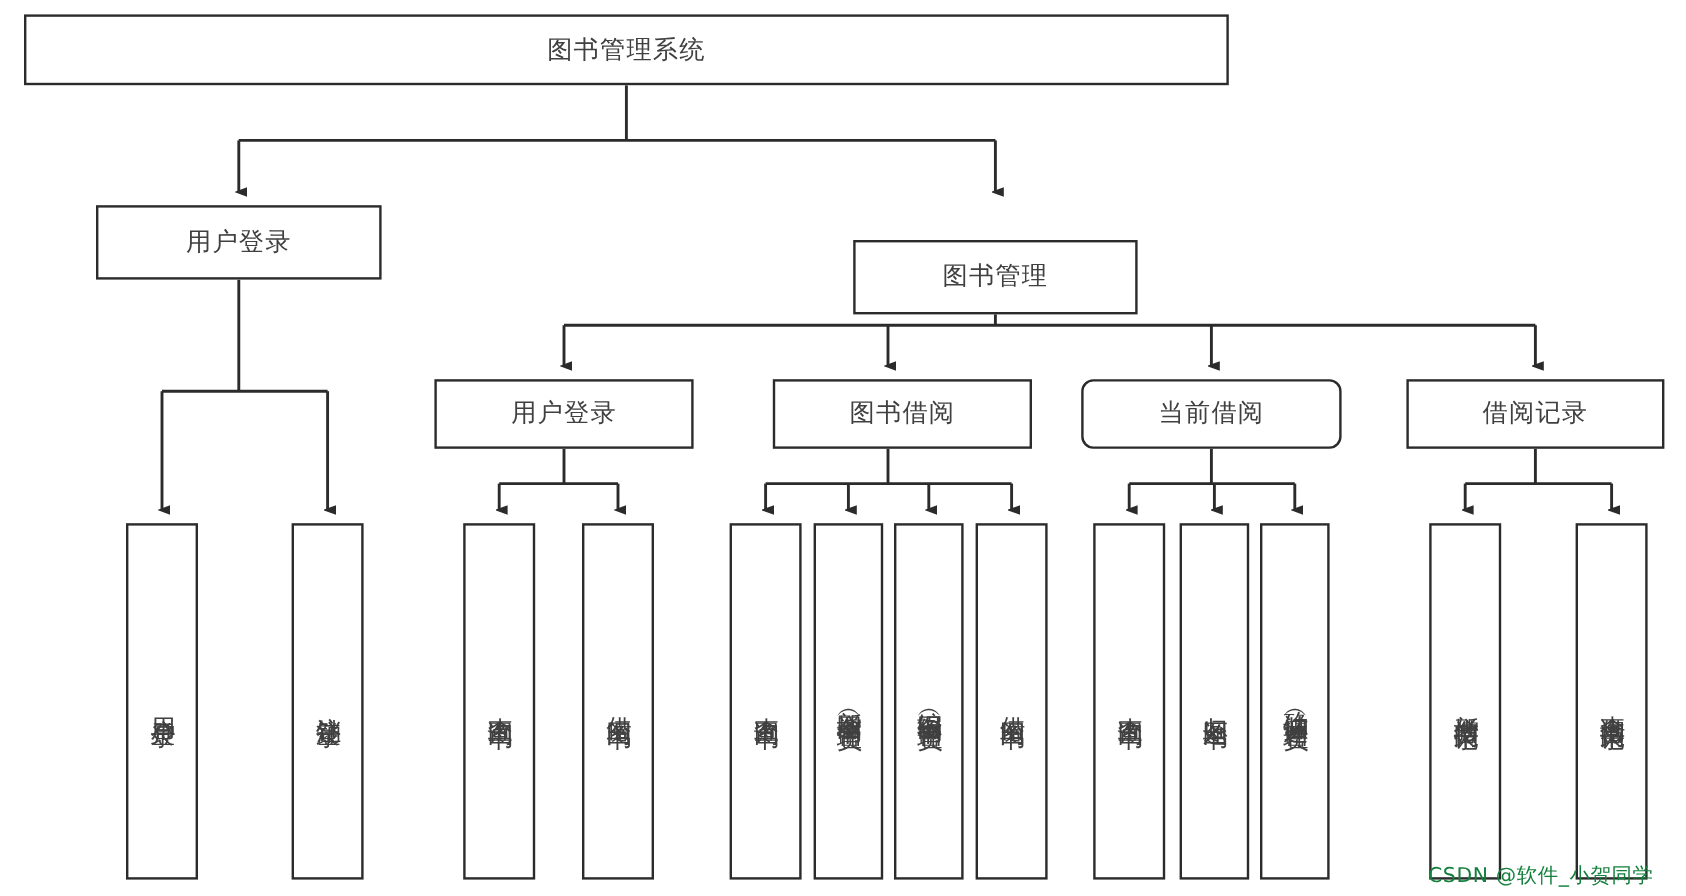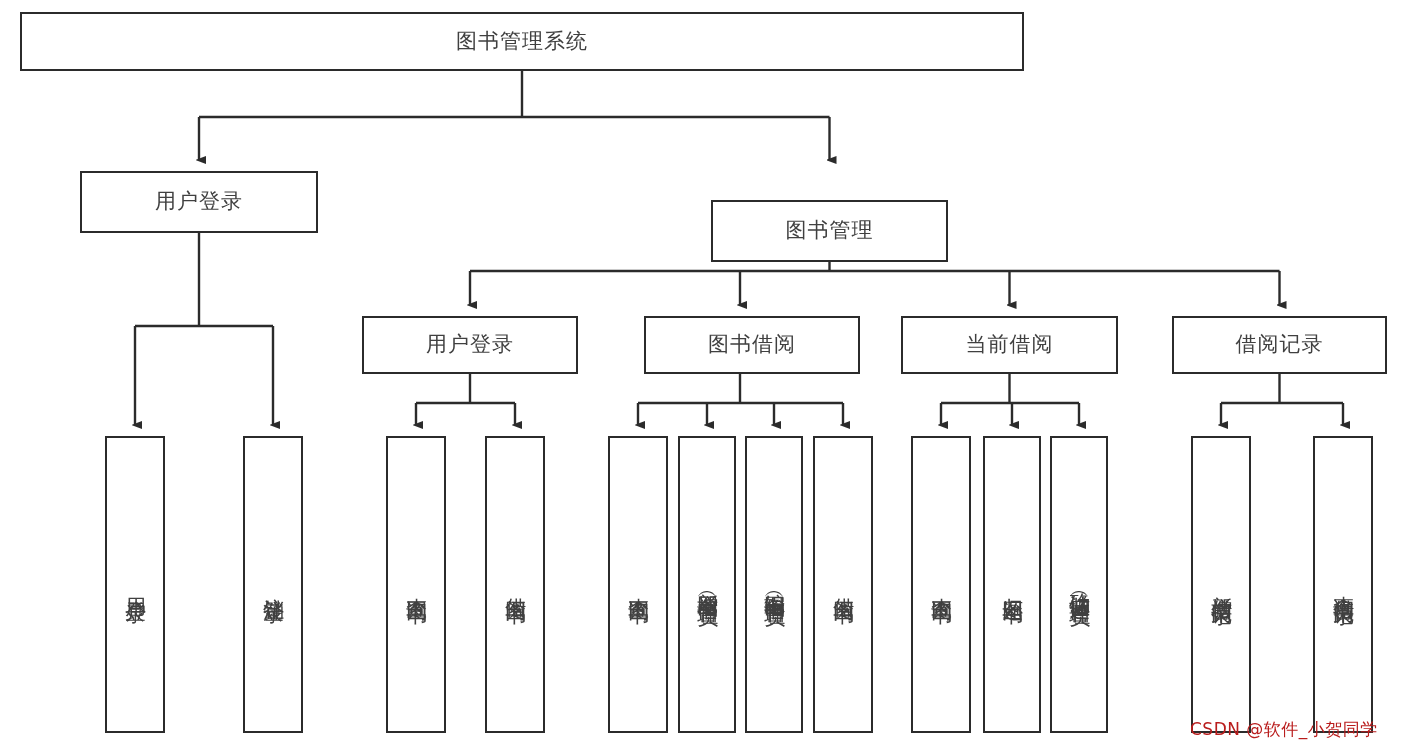--- a/index.html
+++ b/index.html
@@ -119,21 +119,21 @@
       </div>
       <div class="node horiz" style="left: 711px; top: 171px; width: 237px; height: 62px; margin-top: 29px;">
         <span>图书管理</span>
       </div>
       <div class="node horiz" style="left: 362px; top: 316px; width: 216px; height: 58px;">
         <span>用户登录</span>
       </div>
       <div class="node horiz" style="left: 632px; top: 316px; width: 216px; height: 58px; margin-left: 12px;">
         <span>图书借阅</span>
       </div>
-      <div class="node horiz" style="left: 901px; top: 316px; width: 217px; height: 58px;">
+      <div class="node horiz" style="left: 901px; top: 316px; width: 217px; height: 58px; border-radius: 10px;">
         <span>当前借阅</span>
       </div>
       <div class="node horiz" style="left: 1172px; top: 316px; width: 215px; height: 58px; font-family: Liberation Serif, serif;">
         <span>借阅记录</span>
       </div>
       <div class="node vert" style="left: 105px; top: 436px; width: 60px; height: 297px;">
         <span class="vlabel">用户登录</span>
       </div>
       <div class="node vert" style="left: 243px; top: 436px; width: 60px; height: 297px;">
         <span class="vlabel">注销登录</span>
@@ -166,15 +166,15 @@
         <span class="vlabel">确认归还（管理员）</span>
       </div>
       <div class="node vert" style="left: 1191px; top: 436px; width: 60px; height: 297px;">
         <span class="vlabel">新增借阅记录</span>
       </div>
       <div class="node vert" style="left: 1313px; top: 436px; width: 60px; height: 297px;">
         <span class="vlabel">查询借阅记录</span>
       </div>
     </div>
 
-  <div class="watermark" style="left: 1190px; top: 718px; color: #b91c1c;">CSDN @软件_小贺同学</div>
+  <div class="watermark" style="left: 1190px; top: 718px; color: #15803d;">CSDN @软件_小贺同学</div>
 
 </div>
 
 </body></html>

